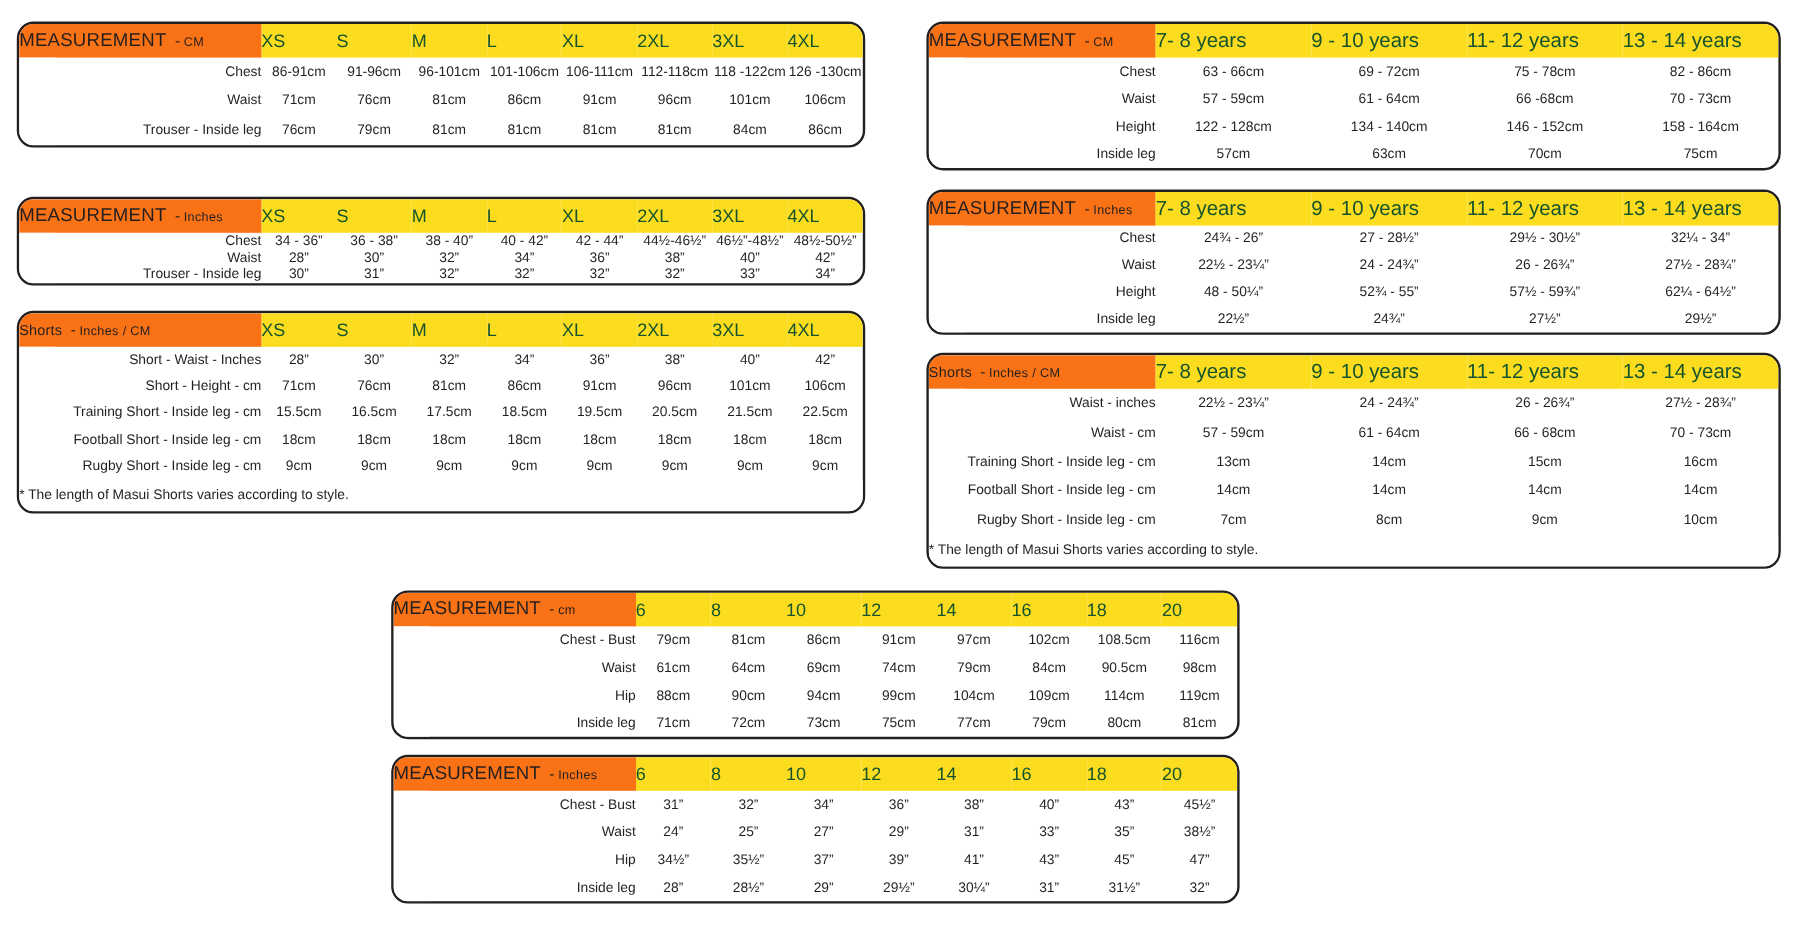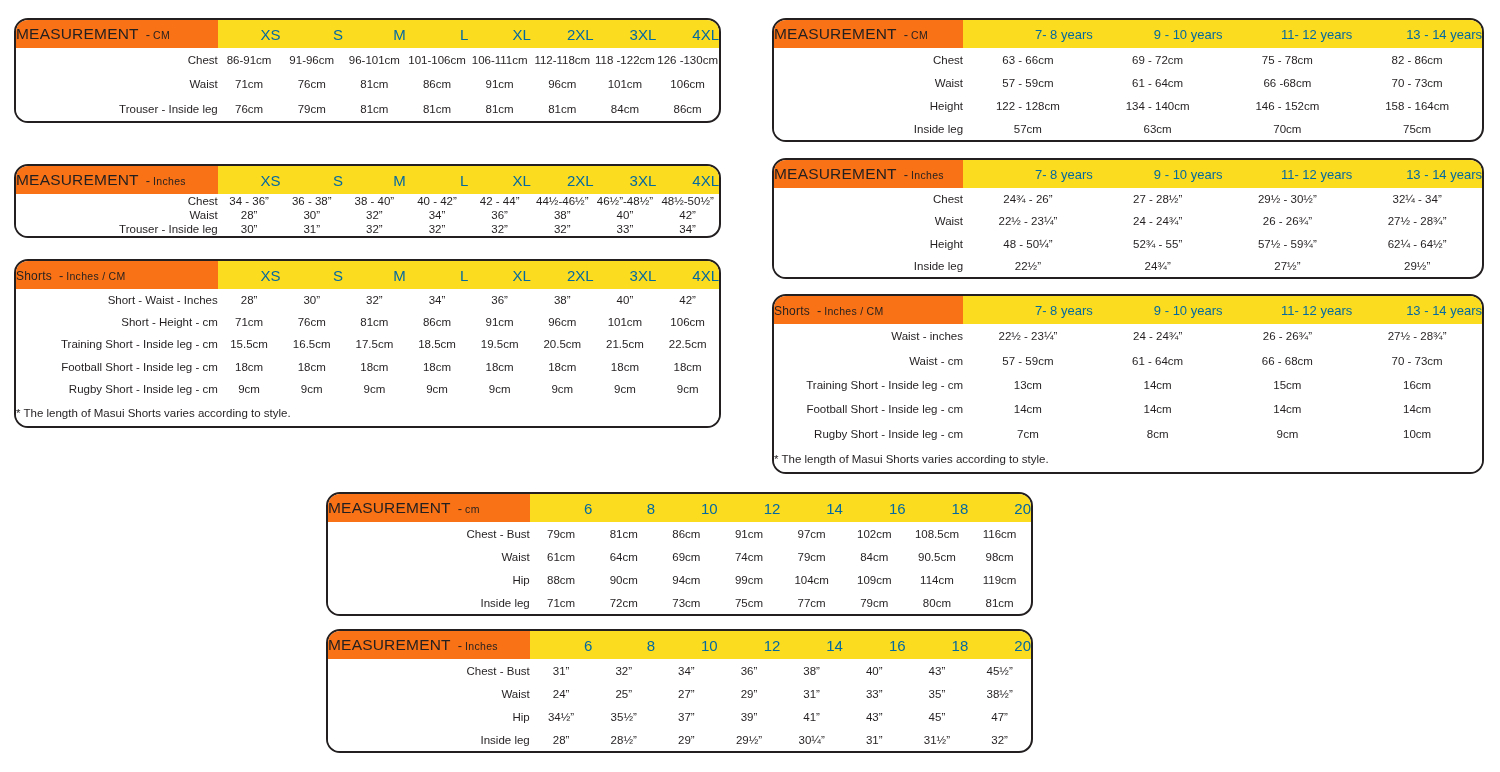--- a/index.html
+++ b/index.html
@@ -58,28 +58,28 @@
   }
   .hdr-label .unit {
     font-size: 10.5px;
     letter-spacing: .3px;
   }
   .hdr-label.shorts .big {
     font-size: 12px;
   }
   .hdr-size {
     background: #fcdc1e;
-    text-align: right;
+    text-align: left;
     font-size: 15px;
     font-weight: bold;
-    color: #0369a1;
+    color: #14532d;
     border-left: 1.5px solid #ffffff;
   }
   .hdr-size.yrs {
-    font-size: 13px;
+    font-size: 17px;
   }
 
   
   .spacer-col { background: #ffffff; }
   .rowname {
     text-align: right;
     padding-left: 14px;
     font-size: 11.5px;
     border-bottom: 1px solid #d9d9d9;
     border-left: 1px solid #bcbcbc;

